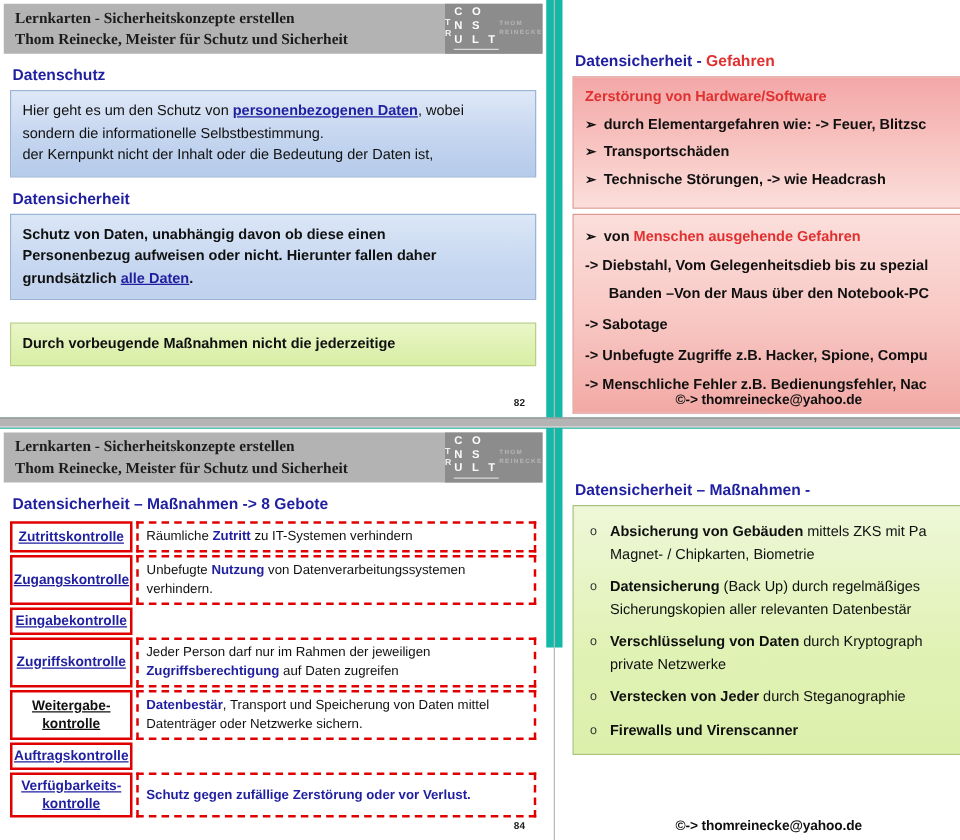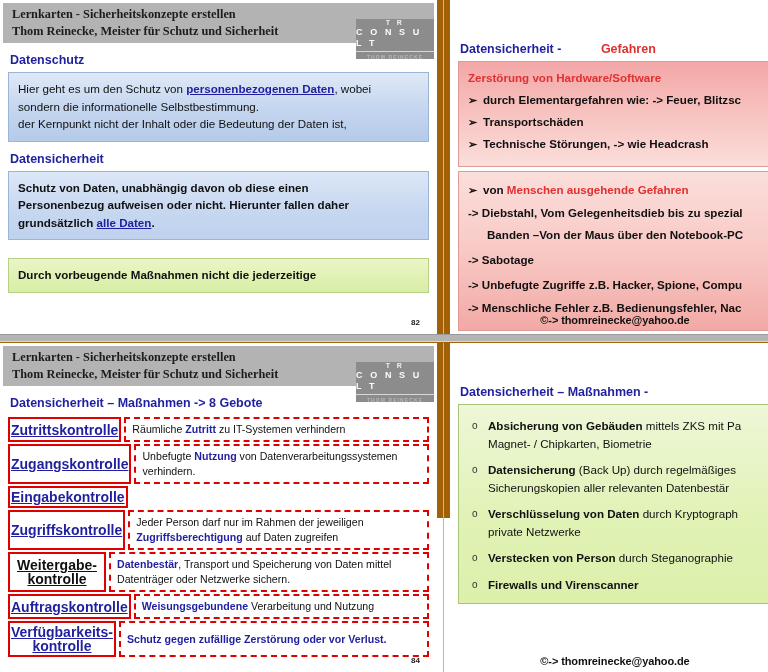--- a/index.html
+++ b/index.html
@@ -5,21 +5,21 @@
   * { box-sizing: border-box; margin: 0; padding: 0; }
   html, body {
     width: 768px; height: 672px;
     background: #ffffff;
     font-family: "Liberation Sans", sans-serif;
     overflow: hidden;
   }
   .page {
     position: relative;
     width: 768px; height: 518px;
-    background: #a16207;
+    background: #14b8a6;
     padding-left: 44px;
   }
 
   
   .slide {
     position: absolute;
     background: #ffffff;
     overflow: hidden;
   }
   .slide.tl { left: 0;   top: 0;   width: 437px; height: 334px; }
@@ -57,26 +57,26 @@
   .hdr-txt {
     padding-left: 9px;
     font-family: "Liberation Serif", serif;
     font-weight: bold;
     font-size: 12.3px;
     color: #1c1c1c;
     line-height: 17px;
   }
   .logo {
     position: absolute;
-    right: 0; top: 16px;
+    right: 0; top: 0;
     width: 78px; height: 40px;
     background: #8c8c8c;
     color: #e8e8e8;
-    display: flex; flex-direction: column;
-    align-items: center; justify-content: center;
+    display: flex; flex-direction: row;
+    align-items: center; justify-content: space-between;
   }
   .logo-tr {
     font-size: 7px; letter-spacing: 2.4px; font-weight: bold;
     color: #f0f0f0; line-height: 9px;
   }
   .logo-consult {
     font-size: 9px; letter-spacing: 2.6px; font-weight: bold;
     color: #fbfbfb; line-height: 11px;
     border-bottom: 1px solid #d8d8d8;
     padding-bottom: 2px; margin-bottom: 2px;
@@ -86,21 +86,21 @@
     color: #b6b6b6; line-height: 7px;
   }
 
   
   .sect-title {
     font-size: 12.5px;
     font-weight: bold;
     color: #1f1fa0;
     margin: 10px 0 5px 10px;
   }
-  .sect-title .red { color: #e03030; margin-left: 36px; }
+  .sect-title .red { color: #e03030; }
 
   
   .box {
     margin: 0 8px 0 8px;
     padding: 7px 9px 8px 9px;
     font-size: 11.6px;
     line-height: 17.5px;
     color: #101010;
   }
   .box.blue-light {
@@ -179,21 +179,21 @@
     display: flex; flex-direction: column;
     gap: 2px;
   }
   .grow { display: flex; align-items: stretch; gap: 3px; }
   .gcell-l {
     flex: 0 0 98px;
     border: 2px solid #e10000;
     display: flex; align-items: center; justify-content: center;
     text-align: center;
     padding: 2px 1px;
-    font-size: 14px;
+    font-size: 11px;
     font-weight: bold;
     color: #1f1fa0;
     text-decoration: underline;
     line-height: 14px;
   }
   .gcell-l.blackt { color: #101010; }
   .gcell-r {
     flex: 1 1 auto;
     border: 2px dashed #e10000;
     padding: 3px 6px;
@@ -356,23 +356,20 @@
 
       <div class="grow">
         <div class="gcell-l blackt">Weitergabe-kontrolle</div>
         <div class="gcell-r">
           <span><span class="bl">Datenbestär</span><span>, Transport und Speicherung von Daten mittel Datenträger oder Netzwerke sichern.</span></span>
         </div>
       </div>
 
       <div class="grow">
         <div class="gcell-l">Auftragskontrolle</div>
-        <div class="gcell-r">
-          <span><span class="bl">Weisungsgebundene</span><span> Verarbeitung und Nutzung</span></span>
-        </div>
       </div>
 
       <div class="grow">
         <div class="gcell-l">Verfügbarkeits-kontrolle</div>
         <div class="gcell-r">
           <span><span class="bl">Schutz gegen zufällige Zerstörung oder vor Verlust.</span></span>
         </div>
       </div>
 
     </div>
@@ -392,21 +389,21 @@
         <li>
           <span class="ocirc">o</span>
           <span class="gtext"><b>Datensicherung</b><span> (Back Up) durch regelmäßiges</span><span class="bline">Sicherungskopien aller relevanten Datenbestär</span></span>
         </li>
         <li>
           <span class="ocirc">o</span>
           <span class="gtext"><b>Verschlüsselung von Daten</b><span> durch Kryptograph</span><span class="bline">private Netzwerke</span></span>
         </li>
         <li>
           <span class="ocirc">o</span>
-          <span class="gtext"><b>Verstecken von Person</b><span> durch Steganographie</span></span>
+          <span class="gtext"><b>Verstecken von Jeder</b><span> durch Steganographie</span></span>
         </li>
         <li style="margin-bottom:0;">
           <span class="ocirc">o</span>
           <span class="gtext"><b>Firewalls und Virenscanner</b></span>
         </li>
       </ul>
     </div>
 
     <div class="mailfoot b">©-&gt; thomreinecke@yahoo.de</div>
   </div>

